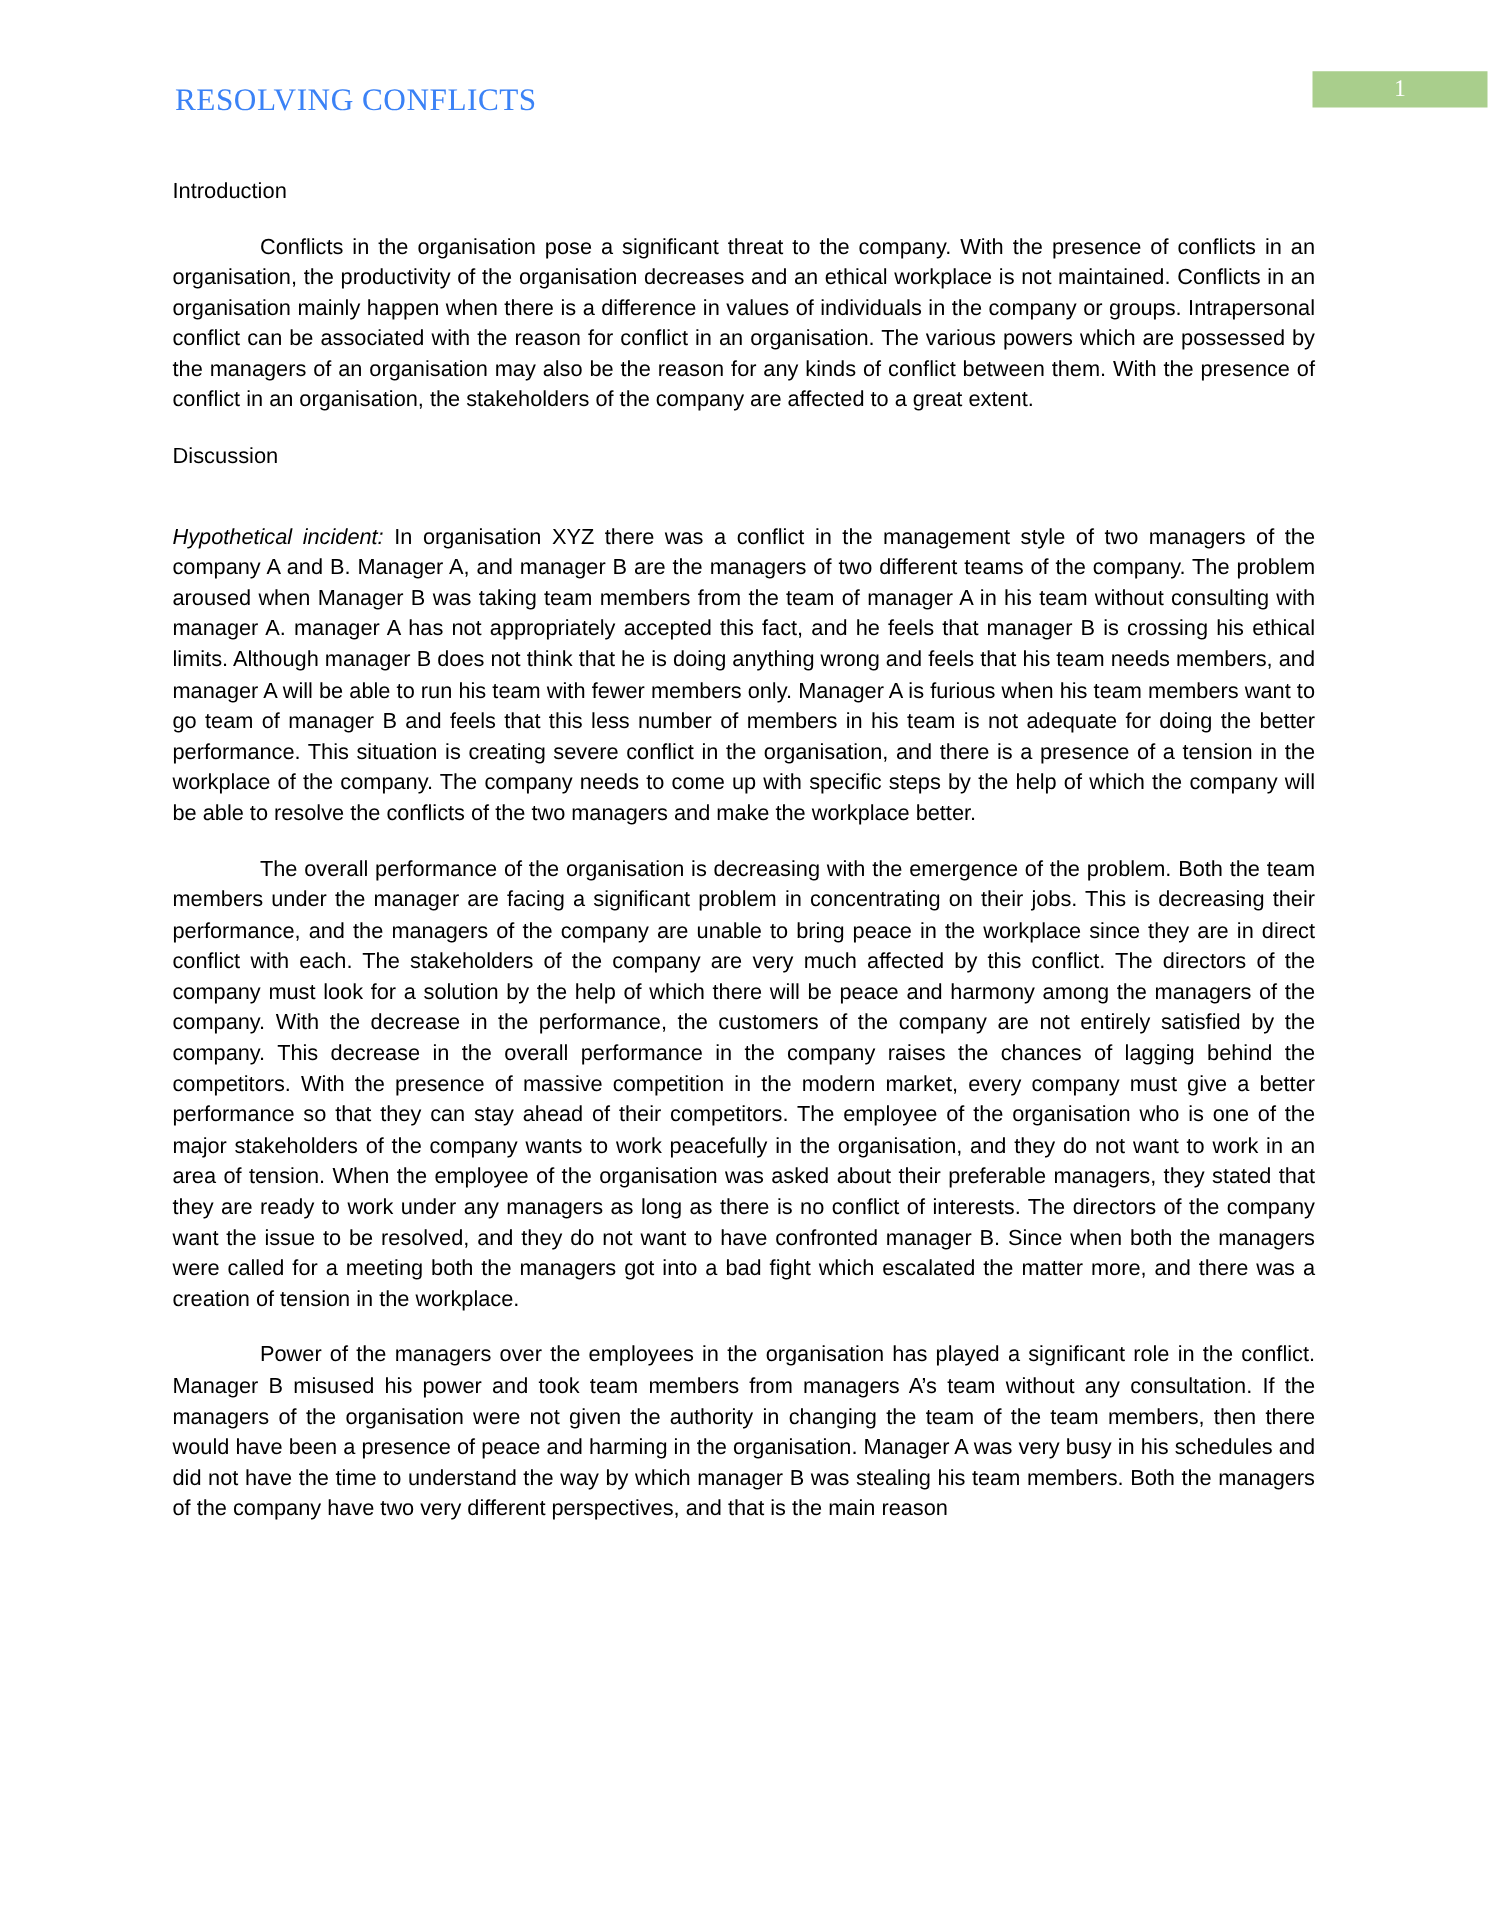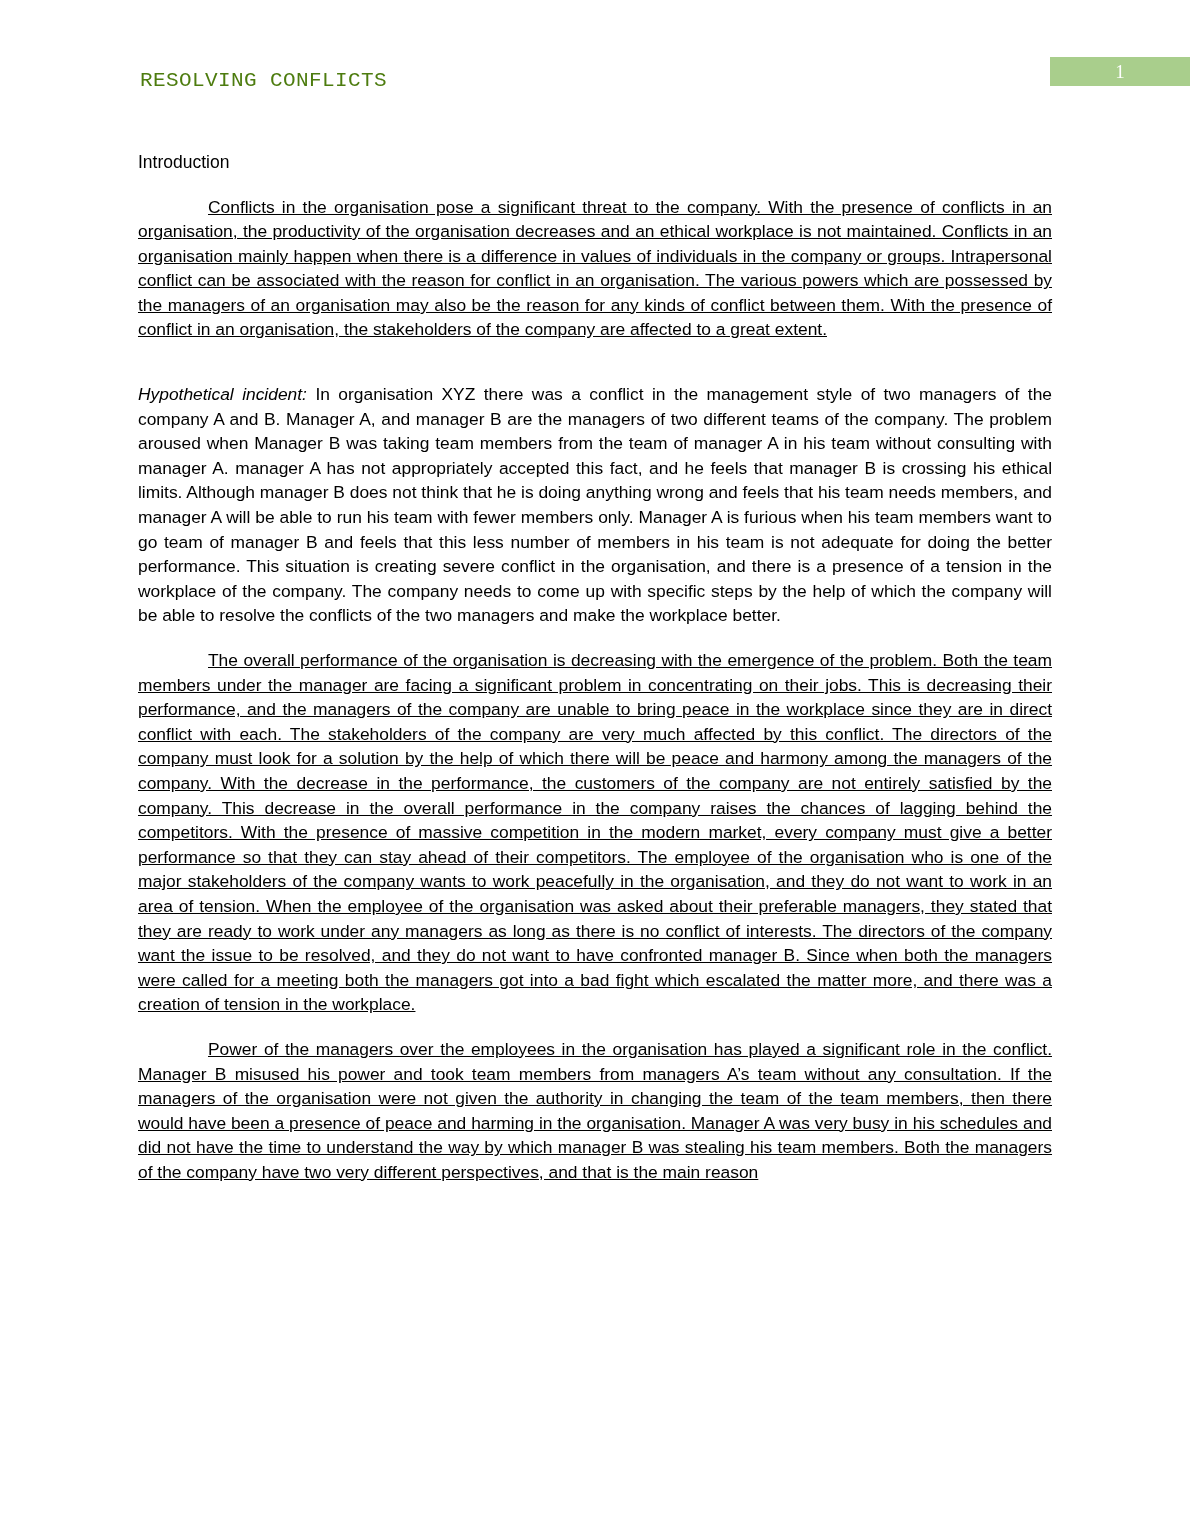--- a/index.html
+++ b/index.html
@@ -30,25 +30,25 @@
     position: absolute;
     top: 0;
     left: 0;
     width: 1190px;
     height: 120px;
   }
   .doc-header-title {
     position: absolute;
     left: 140px;
     top: 66px;
-    font-family: Liberation Mono, monospace;
-    font-size: 21px;
+    font-family: Liberation Serif, serif;
+    font-size: 25px;
     line-height: 30px;
     letter-spacing: 0.4px;
-    color: #4d7c0f;
+    color: #3b82f6;
     white-space: nowrap;
   }
   .page-number-chip {
     position: absolute;
     right: 0;
     top: 57px;
     width: 140px;
     height: 29px;
     background: #a9ce8c;
   }
@@ -61,21 +61,21 @@
     font-family: "Liberation Serif", serif;
     font-size: 19px;
     line-height: 24px;
     color: #ffffff;
   }
 
   
   .content {
     position: absolute;
     left: 138px;
-    top: 150px;
+    top: 140px;
     width: 914px;
   }
 
   .section-heading {
     font-family: "Liberation Sans", sans-serif;
     font-size: 17.5px;
     line-height: 24.5px;
     color: #000000;
     margin: 0 0 20px 0;
     text-align: left;
@@ -87,21 +87,20 @@
     line-height: 24.6px;
     color: #000000;
     text-align: justify;
     text-justify: inter-word;
     margin: 0 0 20px 0;
     hyphens: none;
     -webkit-hyphens: none;
   }
   p.para.indented {
     text-indent: 70px;
-    text-decoration: underline;
   }
   p.para.flush {
     text-indent: 0;
     margin-top: 40px;
   }
   .lead-italic {
     font-style: italic;
   }
 
   
@@ -121,20 +120,21 @@
       <div class="page-num">1</div>
     </div>
   </div>
 
   <div class="content">
 
     <div class="section-heading">Introduction</div>
 
     <p class="para indented">Conflicts in the organisation pose a significant threat to the company. With the presence of conflicts in an organisation, the productivity of the organisation decreases and an ethical workplace is not maintained. Conflicts in an organisation mainly happen when there is a difference in values of individuals in the company or groups. Intrapersonal conflict can be associated with the reason for conflict in an organisation. The various powers which are possessed by the managers of an organisation may also be the reason for any kinds of conflict between them. With the presence of conflict in an organisation, the stakeholders of the company are affected to a great extent.</p>
 
+    <div class="section-heading">Discussion</div>
 
     <p class="para flush"><span class="lead-italic">Hypothetical incident:</span> <span>In organisation XYZ there was a conflict in the management style of two managers of the company A and B. Manager A, and manager B are the managers of two different teams of the company. The problem aroused when Manager B was taking team members from the team of manager A in his team without consulting with manager A. manager A has not appropriately accepted this fact, and he feels that manager B is crossing his ethical limits. Although manager B does not think that he is doing anything wrong and feels that his team needs members, and manager A will be able to run his team with fewer members only. Manager A is furious when his team members want to go team of manager B and feels that this less number of members in his team is not adequate for doing the better performance. This situation is creating severe conflict in the organisation, and there is a presence of a tension in the workplace of the company. The company needs to come up with specific steps by the help of which the company will be able to resolve the conflicts of the two managers and make the workplace better.</span></p>
 
     <p class="para indented">The overall performance of the organisation is decreasing with the emergence of the problem. Both the team members under the manager are facing a significant problem in concentrating on their jobs. This is decreasing their performance, and the managers of the company are unable to bring peace in the workplace since they are in direct conflict with each. The stakeholders of the company are very much affected by this conflict. The directors of the company must look for a solution by the help of which there will be peace and harmony among the managers of the company. With the decrease in the performance, the customers of the company are not entirely satisfied by the company. This decrease in the overall performance in the company raises the chances of lagging behind the competitors. With the presence of massive competition in the modern market, every company must give a better performance so that they can stay ahead of their competitors. The employee of the organisation who is one of the major stakeholders of the company wants to work peacefully in the organisation, and they do not want to work in an area of tension. When the employee of the organisation was asked about their preferable managers, they stated that they are ready to work under any managers as long as there is no conflict of interests. The directors of the company want the issue to be resolved, and they do not want to have confronted manager B. Since when both the managers were called for a meeting both the managers got into a bad fight which escalated the matter more, and there was a creation of tension in the workplace.</p>
 
     <p class="para indented last">Power of the managers over the employees in the organisation has played a significant role in the conflict. Manager B misused his power and took team members from managers A’s team without any consultation. If the managers of the organisation were not given the authority in changing the team of the team members, then there would have been a presence of peace and harming in the organisation. Manager A was very busy in his schedules and did not have the time to understand the way by which manager B was stealing his team members. Both the managers of the company have two very different perspectives, and that is the main reason</p>
 
   </div>
 
 </div>

